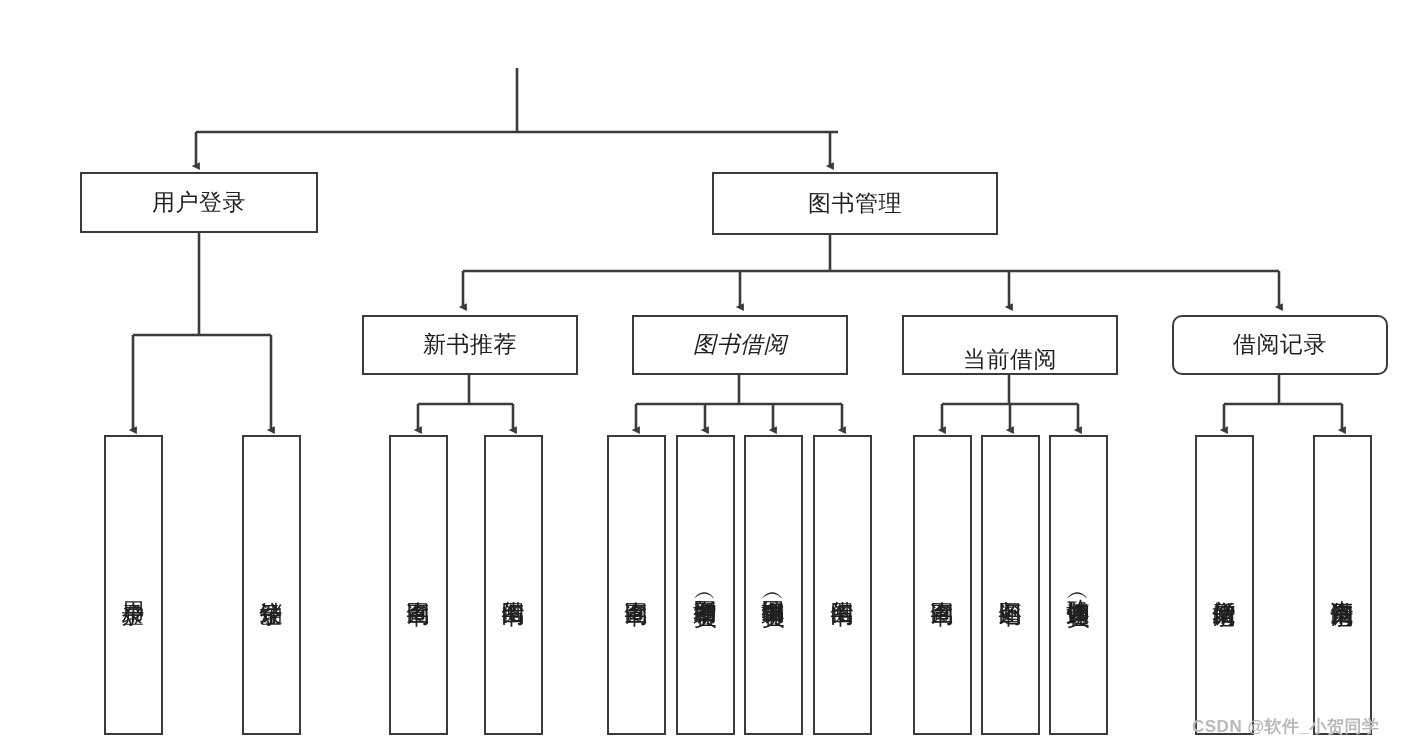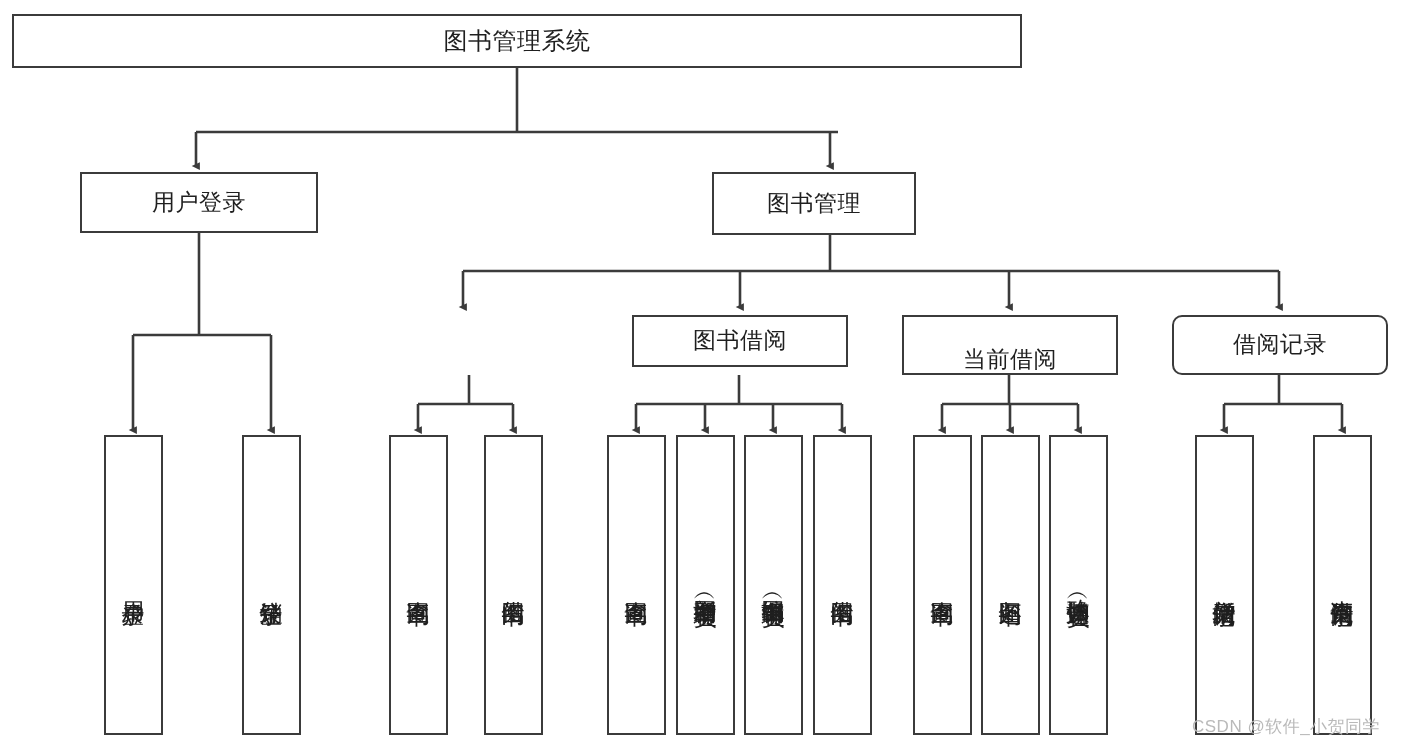--- a/index.html
+++ b/index.html
@@ -118,32 +118,32 @@
       <path d="M1010,404 L1010,430" marker-end="url(#arrowhead)"></path>
       <path d="M1078,404 L1078,430" marker-end="url(#arrowhead)"></path>
 
       <path d="M1279,375 L1279,404"></path>
       <path d="M1224,404 L1342,404"></path>
       <path d="M1224,404 L1224,430" marker-end="url(#arrowhead)"></path>
       <path d="M1342,404 L1342,430" marker-end="url(#arrowhead)"></path>
     </g>
   </svg>
 
-  <div class="node horiz root" style="left:12px; top:14px; width:1010px; height:54px;">
-    <span class="label">图书管理系统</span>
-  </div>
 
   <div class="node horiz" style="left:80px; top:172px; width:238px; height:61px;">
     <span class="label">用户登录</span>
   </div>
-  <div class="node horiz" style="left:712px; top:172px; width:204px; height:63px;">
+  <div class="node horiz" style="left:712px; top:172px; width:286px; height:63px;">
     <span class="label">图书管理</span>
   </div>
 
-  <div class="node horiz" style="left:632px; top:315px; width:216px; height:52px;">
+  <div class="node horiz" style="left:362px; top:315px; width:216px; height:60px;">
+    <span class="label">新书推荐</span>
+  </div>
+  <div class="node horiz" style="left:632px; top:315px; width:216px; height:60px;font-style:italic;">
     <span class="label">图书借阅</span>
   </div>
   <div class="node horiz" style="left:902px; top:315px; width:216px; height:60px;align-items:flex-end;">
     <span class="label">当前借阅</span>
   </div>
   <div class="node horiz" style="left:1172px; top:315px; width:216px; height:60px;border-radius:10px;">
     <span class="label">借阅记录</span>
   </div>
 
   <div class="node vert" style="left:104px; top:435px; width:59px; height:300px;">
@@ -183,15 +183,15 @@
     <span class="label">确认归还（管理员）</span>
   </div>
 
   <div class="node vert" style="left:1195px; top:435px; width:59px; height:300px;">
     <span class="label">新增借阅记录</span>
   </div>
   <div class="node vert" style="left:1313px; top:435px; width:59px; height:300px;">
     <span class="label">查询借阅记录</span>
   </div>
 
-  <div class="watermark" style="left:1192px; top:715px;">CSDN @软件_小贺同学</div>
+  <div class="watermark" style="left:1192px; top:715px;font-weight:bold;">CSDN @软件_小贺同学</div>
 
 </div>
 
 </body></html>

